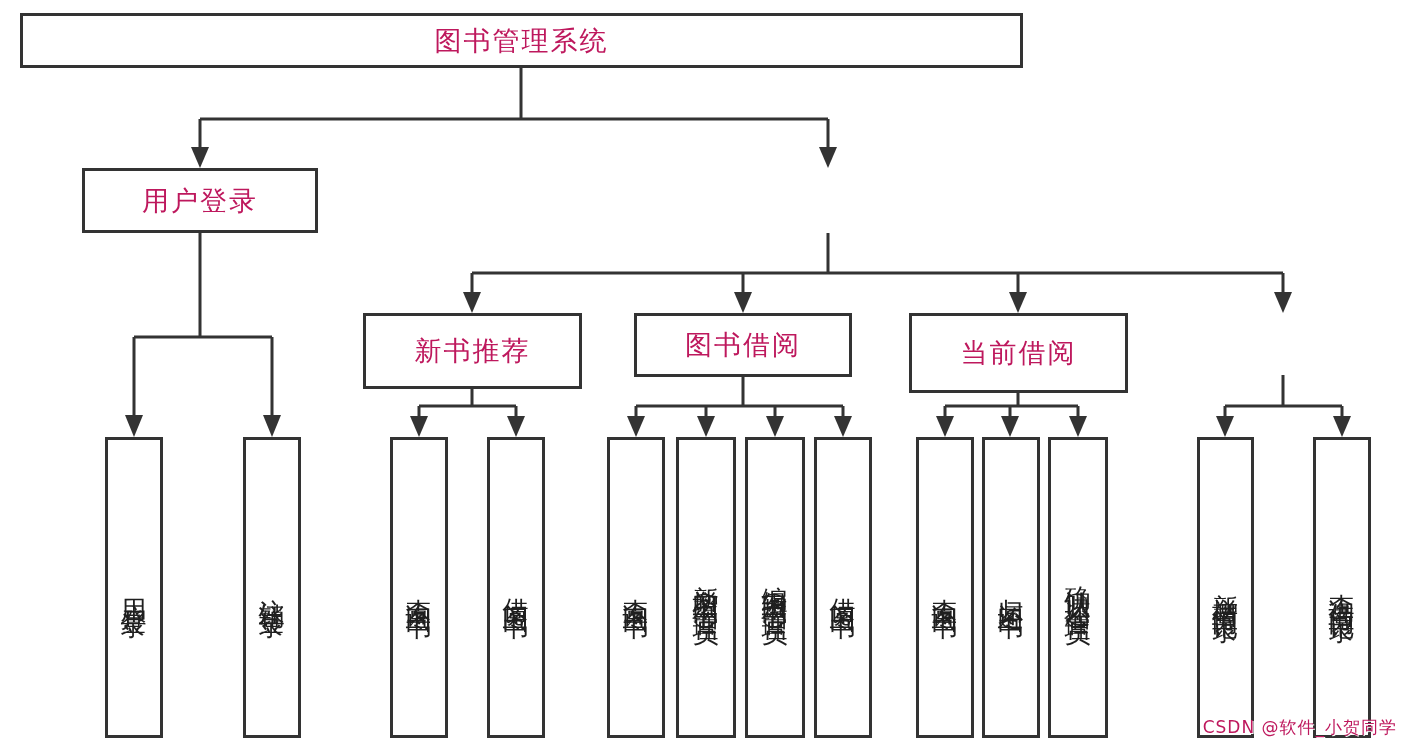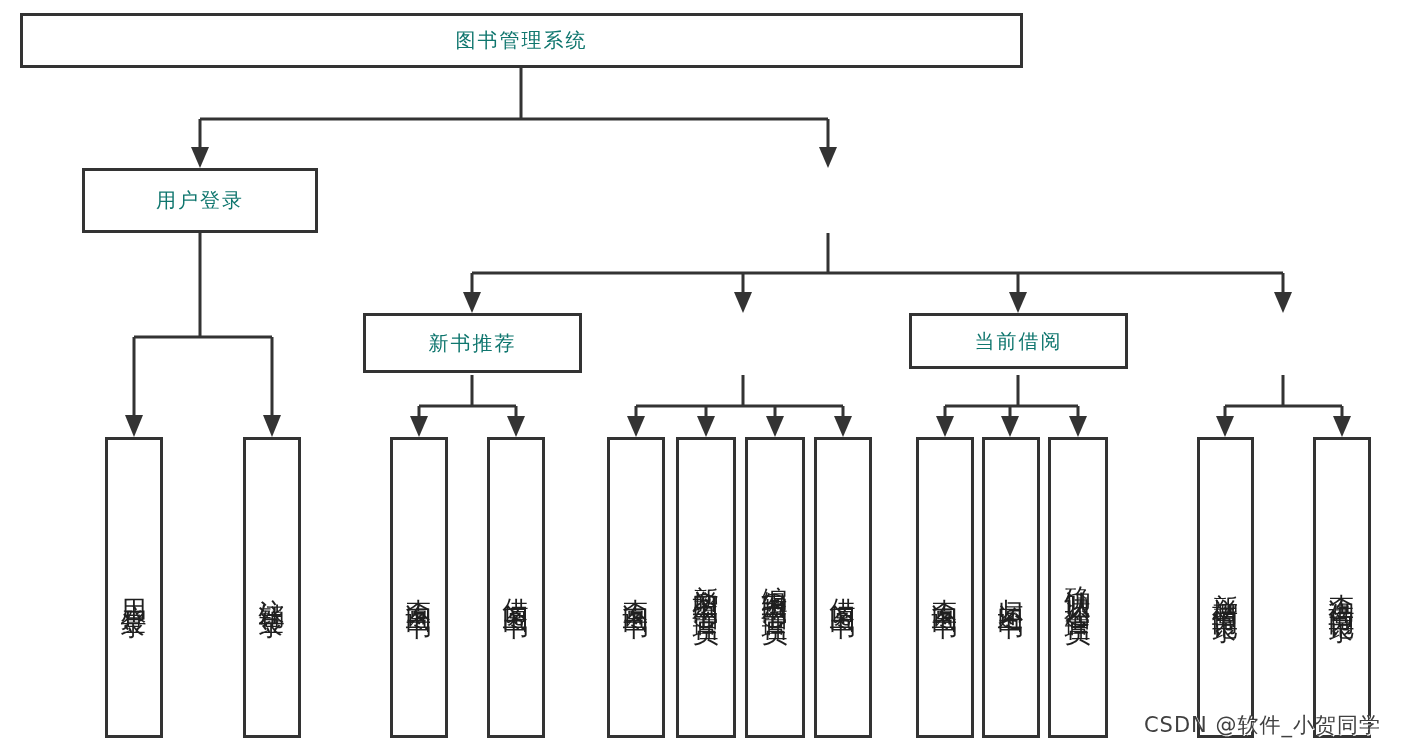--- a/index.html
+++ b/index.html
@@ -26,64 +26,64 @@
     box-sizing: border-box;
     background: #ffffff;
     border: 3px solid #333333;
     display: flex;
     align-items: center;
     justify-content: center;
     z-index: 2;
     color: #1f1f1f;
   }
   .box .label-h {
-    font-size: 20px;
+    font-size: 27px;
     letter-spacing: 2px;
-    color: #0f766e;
+    color: #be185d;
     white-space: nowrap;
     text-align: right;
   }
   .box .label-v {
     writing-mode: vertical-rl;
     text-orientation: mixed;
     font-size: 26px;
     letter-spacing: 5px;
     line-height: 1;
     color: #1f1f1f;
     white-space: nowrap;
   }
   .root-box    { left: 20px;  top: 13px;  width: 1003px; height: 55px; }
   .lv2-a       { left: 82px;  top: 168px; width: 236px;  height: 65px; }
   .lv2-b       { left: 712px; top: 168px; width: 235px;  height: 65px; }
-  .lv3-a       { left: 363px; top: 313px; width: 219px;  height: 60px; }
+  .lv3-a       { left: 363px; top: 313px; width: 219px;  height: 76px; }
   .lv3-b       { left: 634px; top: 313px; width: 218px;  height: 64px; }
-  .lv3-c       { left: 909px; top: 313px; width: 219px;  height: 56px; }
+  .lv3-c       { left: 909px; top: 313px; width: 219px;  height: 80px; }
   .lv3-d       { left: 1175px;top: 313px; width: 217px;  height: 64px; }
   .leaf        { top: 437px;  height: 301px; border-width: 3px; }
   .leaf-1  { left: 105px;  width: 58px; }
   .leaf-2  { left: 243px;  width: 58px; }
   .leaf-3  { left: 390px;  width: 58px; }
   .leaf-4  { left: 487px;  width: 58px; }
   .leaf-5  { left: 607px;  width: 58px; }
   .leaf-6  { left: 676px;  width: 60px; }
   .leaf-7  { left: 745px;  width: 60px; }
   .leaf-8  { left: 814px;  width: 58px; }
   .leaf-9  { left: 916px;  width: 58px; }
   .leaf-10 { left: 982px;  width: 58px; }
   .leaf-11 { left: 1048px; width: 60px; }
   .leaf-12 { left: 1197px; width: 57px; }
   .leaf-13 { left: 1313px; width: 58px; }
   .watermark {
     position: absolute;
-    right: 24px;
+    right: 8px;
     bottom: 8px;
     z-index: 5;
-    font-size: 21px;
+    font-size: 17px;
     letter-spacing: 1px;
-    color: #404040;
+    color: #be185d;
     text-shadow: 1px 1px 0 #ffffff;
     white-space: nowrap;
   }
 </style>
 </head>
 <body>
 
 <div class="stage">
 
   <svg class="connectors" width="1405" height="747" viewBox="0 0 1405 747">
@@ -130,20 +130,23 @@
     <span class="label-h">图书管理系统</span>
   </div>
 
   <div class="box lv2-a">
     <span class="label-h">用户登录</span>
   </div>
 
   <div class="box lv3-a">
     <span class="label-h">新书推荐</span>
   </div>
+  <div class="box lv3-b">
+    <span class="label-h">图书借阅</span>
+  </div>
   <div class="box lv3-c">
     <span class="label-h">当前借阅</span>
   </div>
 
   <div class="box leaf leaf-1">
     <span class="label-v">用户登录</span>
   </div>
   <div class="box leaf leaf-2">
     <span class="label-v">注销登录</span>
   </div>

